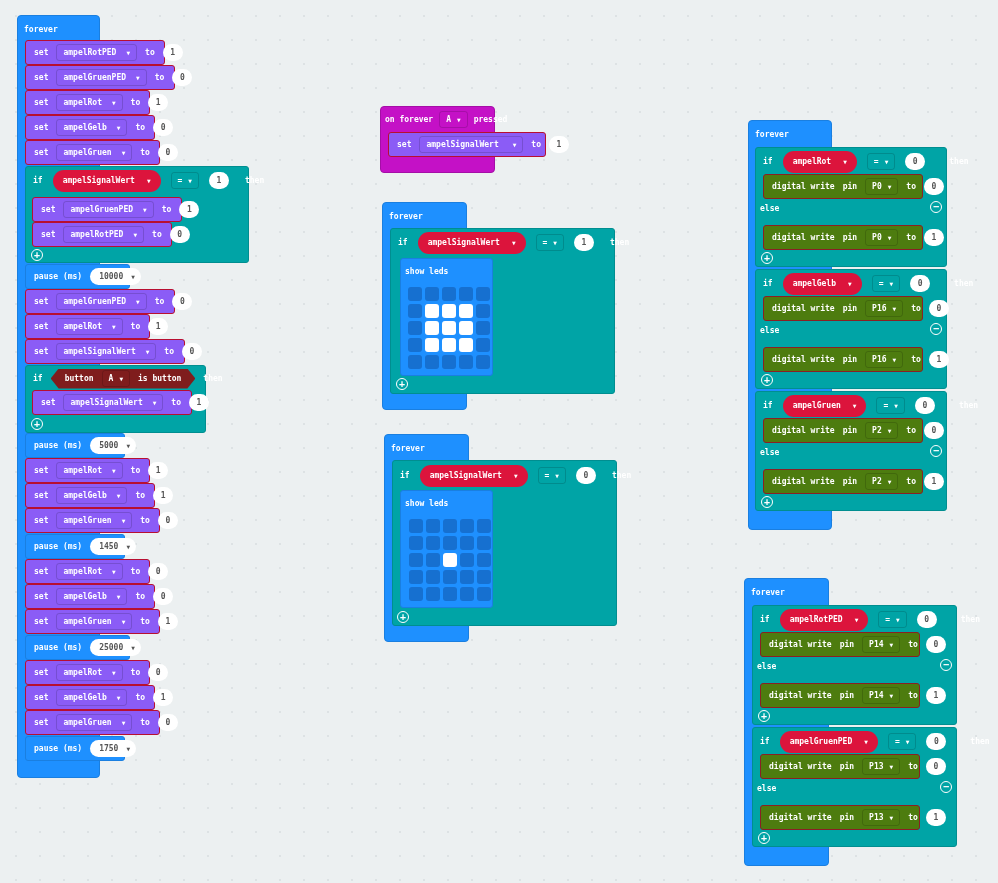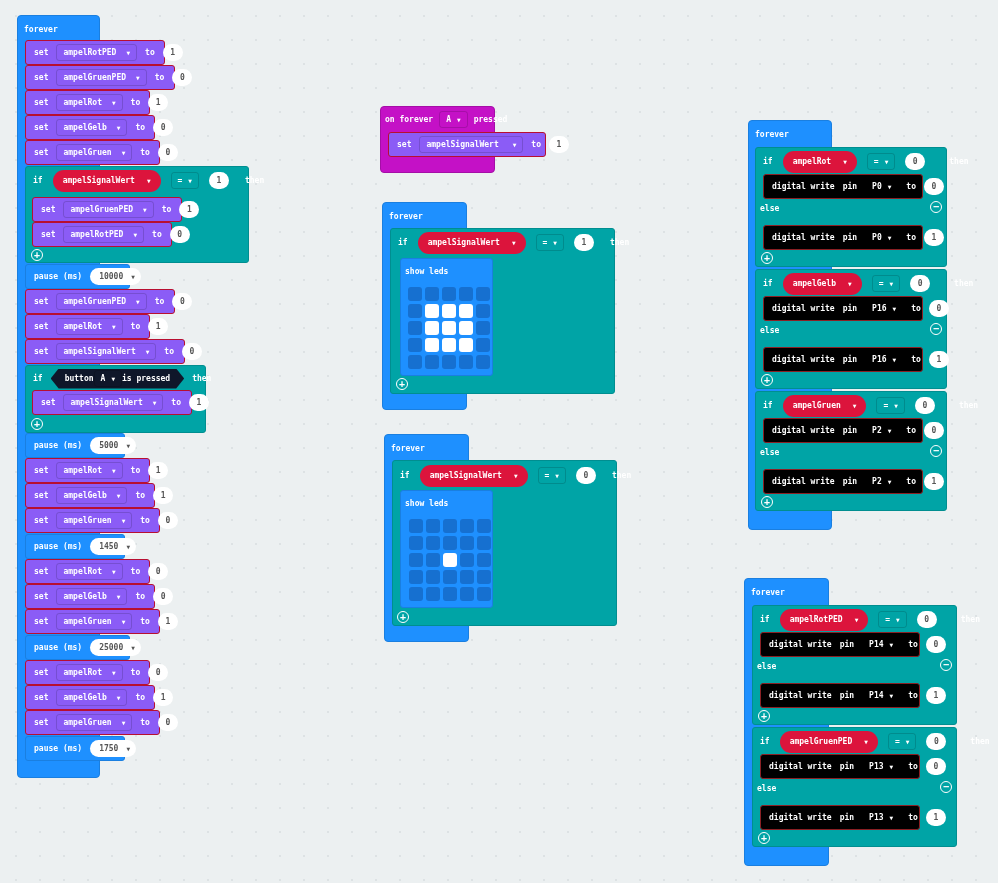--- a/index.html
+++ b/index.html
@@ -20,21 +20,21 @@
     position: absolute; background: #1e90ff; border-radius: 4px;
     border: 1px solid #1a7fe0;
   }
   .hat-label { position: absolute; left: 6px; top: 9px; font-size: 8px; }
   .row {
     position: absolute; height: 25px; border-radius: 3px;
     display: flex; align-items: center; padding-left: 8px; gap: 8px;
     white-space: nowrap;
   }
   .red { background: #8b5cf6; border: 1px solid #b80f31; }
-  .darkred { background: #000000; border: 1px solid #8a2024; text-align: center; }
+  .darkred { background: #4d7c0f; border: 1px solid #8a2024; text-align: center; }
   .teal { background: #00a4a6; border: 1px solid #008e90; }
   .blue { background: #1e90ff; border: 1px solid #1a7fe0; }
   .magenta { background: #c411c6; border: 1px solid #a50ea7; }
   .dd {
     display: inline-flex; align-items: center; height: 17px; padding: 0 6px;
     border-radius: 3px; border: 1px solid rgba(0,0,0,0.15); gap: 10px;
   }
   .dd .arr { font-size: 6px; }
   .pill-red { background: #dc143c; border-radius: 11px; height: 22px; padding: 0 10px; display: inline-flex; align-items: center; gap: 12px; }
   .num {
@@ -51,21 +51,21 @@
   .plus, .minus {
     position: absolute; width: 12px; height: 12px; border-radius: 50%;
     border: 1.5px solid #fff; display: flex; align-items: center; justify-content: center;
     font-size: 10px; line-height: 1; font-weight: bold;
   }
   .leds { position: absolute; display: grid; grid-template-columns: repeat(5, 14px); gap: 3px; }
   .led { width: 14px; height: 14px; background: #1670d0; border-radius: 3px; }
   .led.on { background: #fff; }
   .hex {
     display: inline-flex; align-items: center; height: 20px; padding: 0 14px;
-    background: #0f172a; gap: 0;
+    background: #7f1d1d; gap: 8px;
     clip-path: polygon(8px 0, calc(100% - 8px) 0, 100% 50%, calc(100% - 8px) 100%, 8px 100%, 0 50%);
     text-align: center;
   }
 </style>
 </head>
 <body>
 
 <div id="workspace">
 
 <div class="hat" style="left:17px;top:15px;width:83px;height:763px;">
@@ -190,21 +190,21 @@
 
 <div class="abs teal" style="left:25px;top:365px;width:181px;height:68px;border-radius:3px;"></div>
 <div class="row" style="left:25px;top:366px;width:181px;background:transparent;gap:8px;">
   <span style="width:14px;">if</span>
   <span class="hex">
     <span>button</span>
     <span class="dd" style="gap:6px;">
           <span>A</span>
           <span class="arr">▼</span>
         </span>
-    <span>is pressed</span>
+    <span>is button</span>
   </span>
   <span>then</span>
 </div>
 <div class="row red" style="left:32px;top:390px;width:160px;">
   <span>set</span>
   <span class="dd">
         <span>ampelSignalWert</span>
         <span class="arr">▼</span>
       </span>
   <span>to</span>

